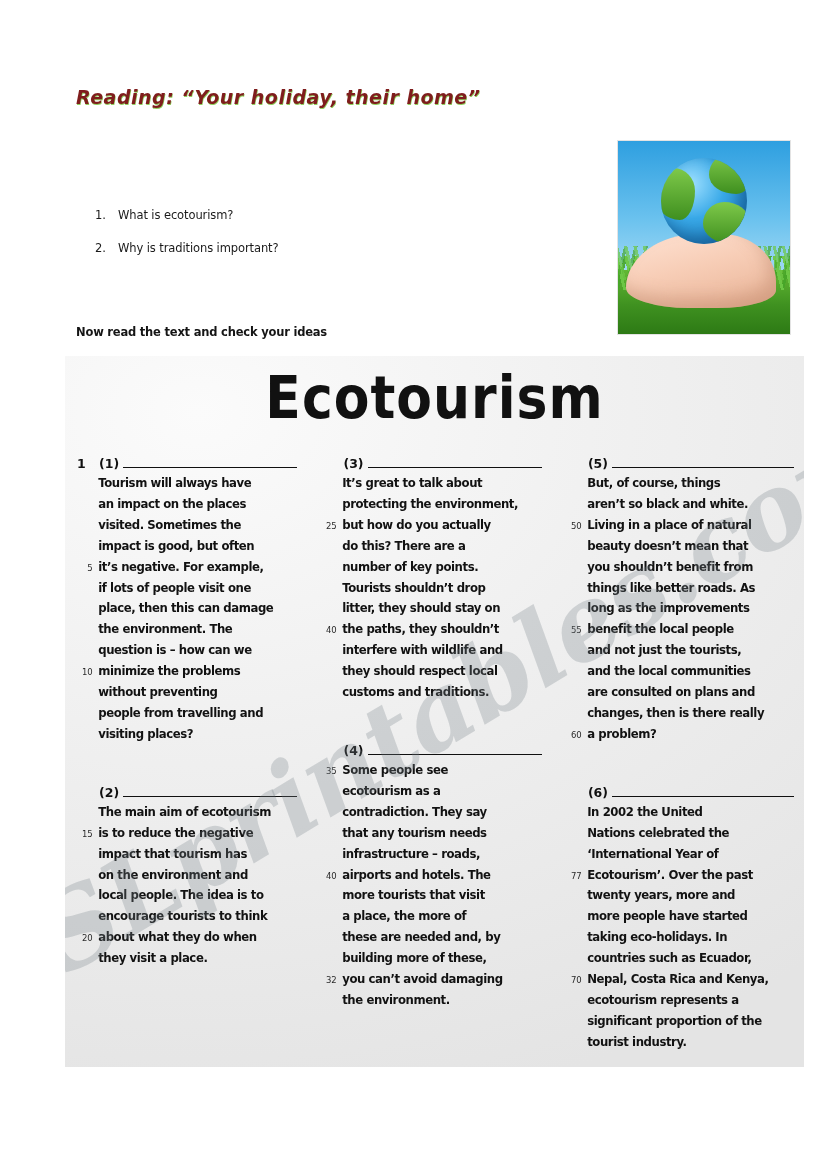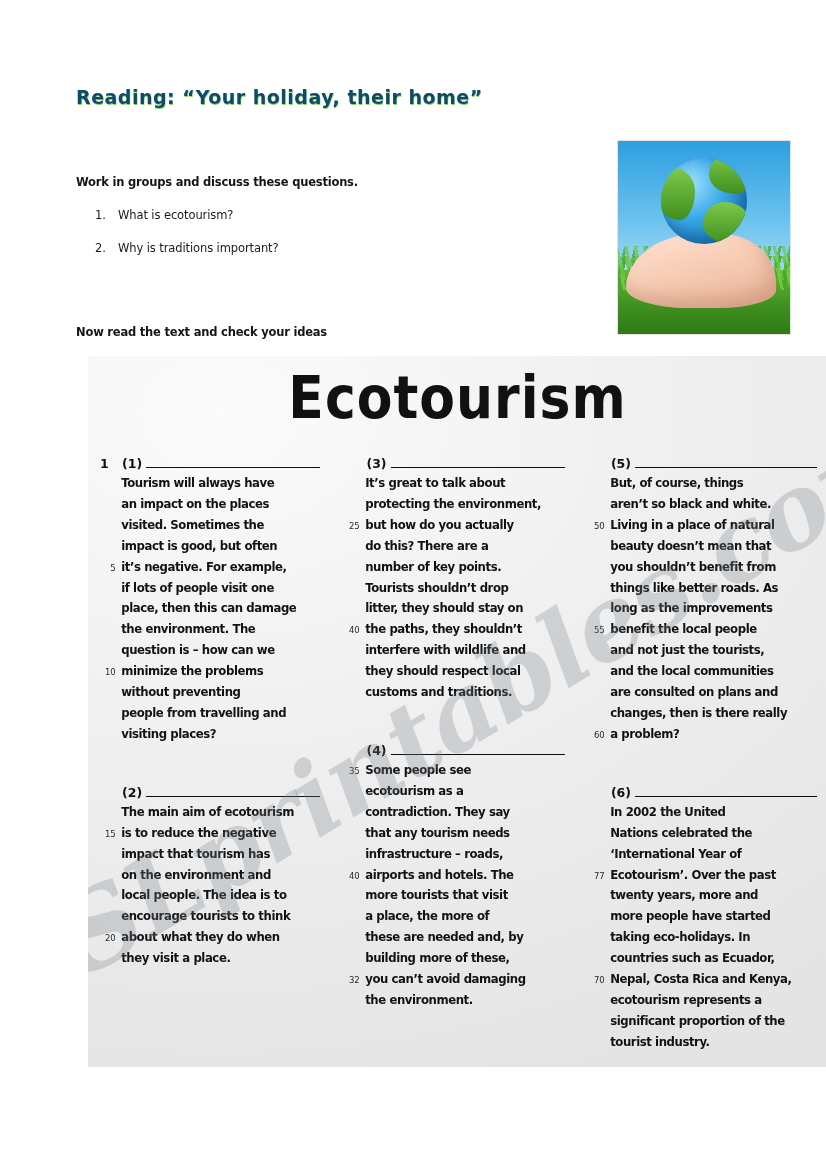--- a/index.html
+++ b/index.html
@@ -23,23 +23,24 @@
 
   
   .worksheet-title {
     position: absolute;
     left: 76px;
     top: 86px;
     font-family: "DejaVu Sans", sans-serif;
     font-size: 19px;
     font-weight: bold;
     letter-spacing: 0.5px;
-    color: #0c4a6e;
+    color: #7f1d1d;
     white-space: nowrap;
     text-shadow: 0.5px 0.5px 0 #8fd15e;
+    font-style: italic;
   }
 
   
   .instruction {
     position: absolute;
     font-family: "DejaVu Sans", sans-serif;
     font-size: 11.5px;
     font-weight: bold;
     color: #151515;
     letter-spacing: -0.2px;
@@ -127,21 +128,21 @@
     background: linear-gradient(#7ec94a, #3f8f1f);
     border-radius: 46% 54% 38% 62% / 52% 44% 56% 48%;
   }
   .photo .globe .land-a { left: -6px; top: 10px;  width: 40px; height: 52px; }
   .photo .globe .land-b { left: 48px; top: -4px;  width: 44px; height: 40px; }
   .photo .globe .land-c { left: 42px; top: 44px;  width: 46px; height: 42px; }
 
   
   .textbox {
     position: absolute;
-    left: 88px;
+    left: 65px;
     top: 356px;
     width: 739px;
     height: 711px;
     background:
       radial-gradient(130% 100% at 18% 8%, #fbfbfb 0%, #f0f0f0 45%, #e4e4e4 100%);
     overflow: hidden;
   }
 
   .eco-heading {
     position: absolute;
@@ -230,21 +231,20 @@
     letter-spacing: -2px;
   }
 </style>
 </head>
 <body>
 
 <div class="page">
 
   <div class="worksheet-title">Reading: “Your holiday, their home”</div>
 
-  <div class="instruction lead">Work in groups and discuss these questions.</div>
 
   <ul class="question-list">
     <li>
       <span class="q-num">1.</span>
       <span>What is ecotourism?</span>
     </li>
     <li>
       <span class="q-num">2.</span>
       <span>Why is traditions important?</span>
     </li>

